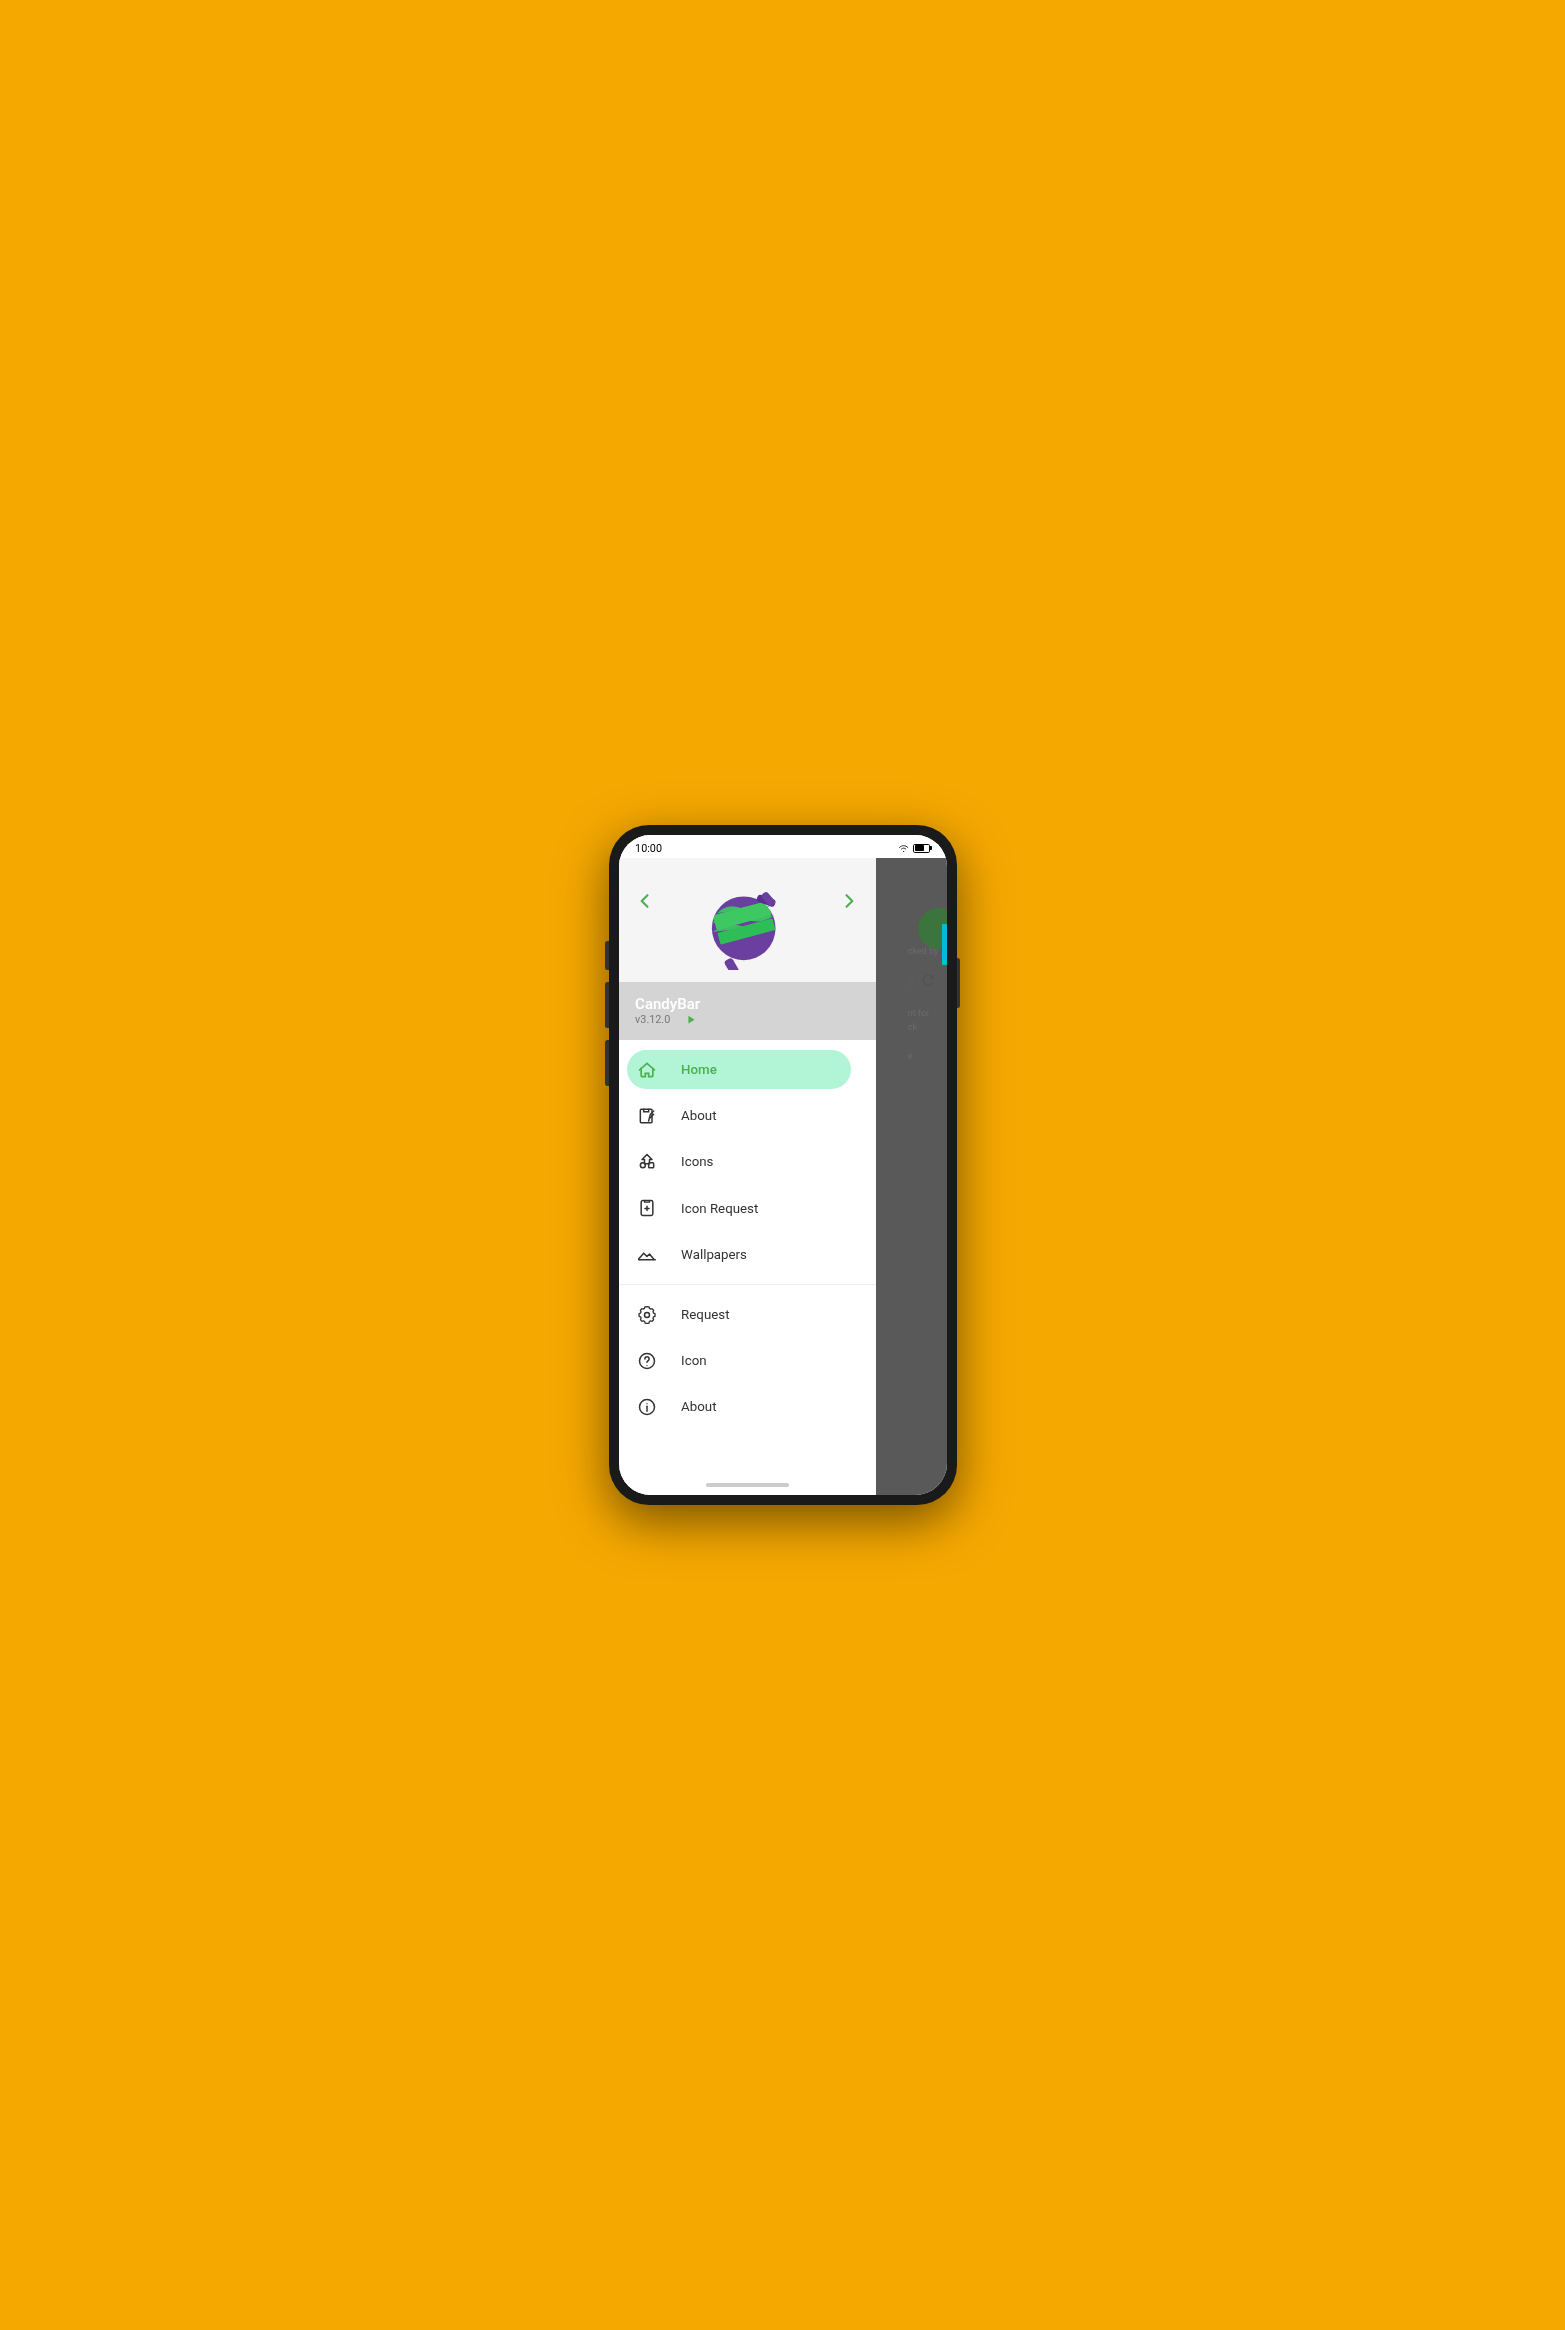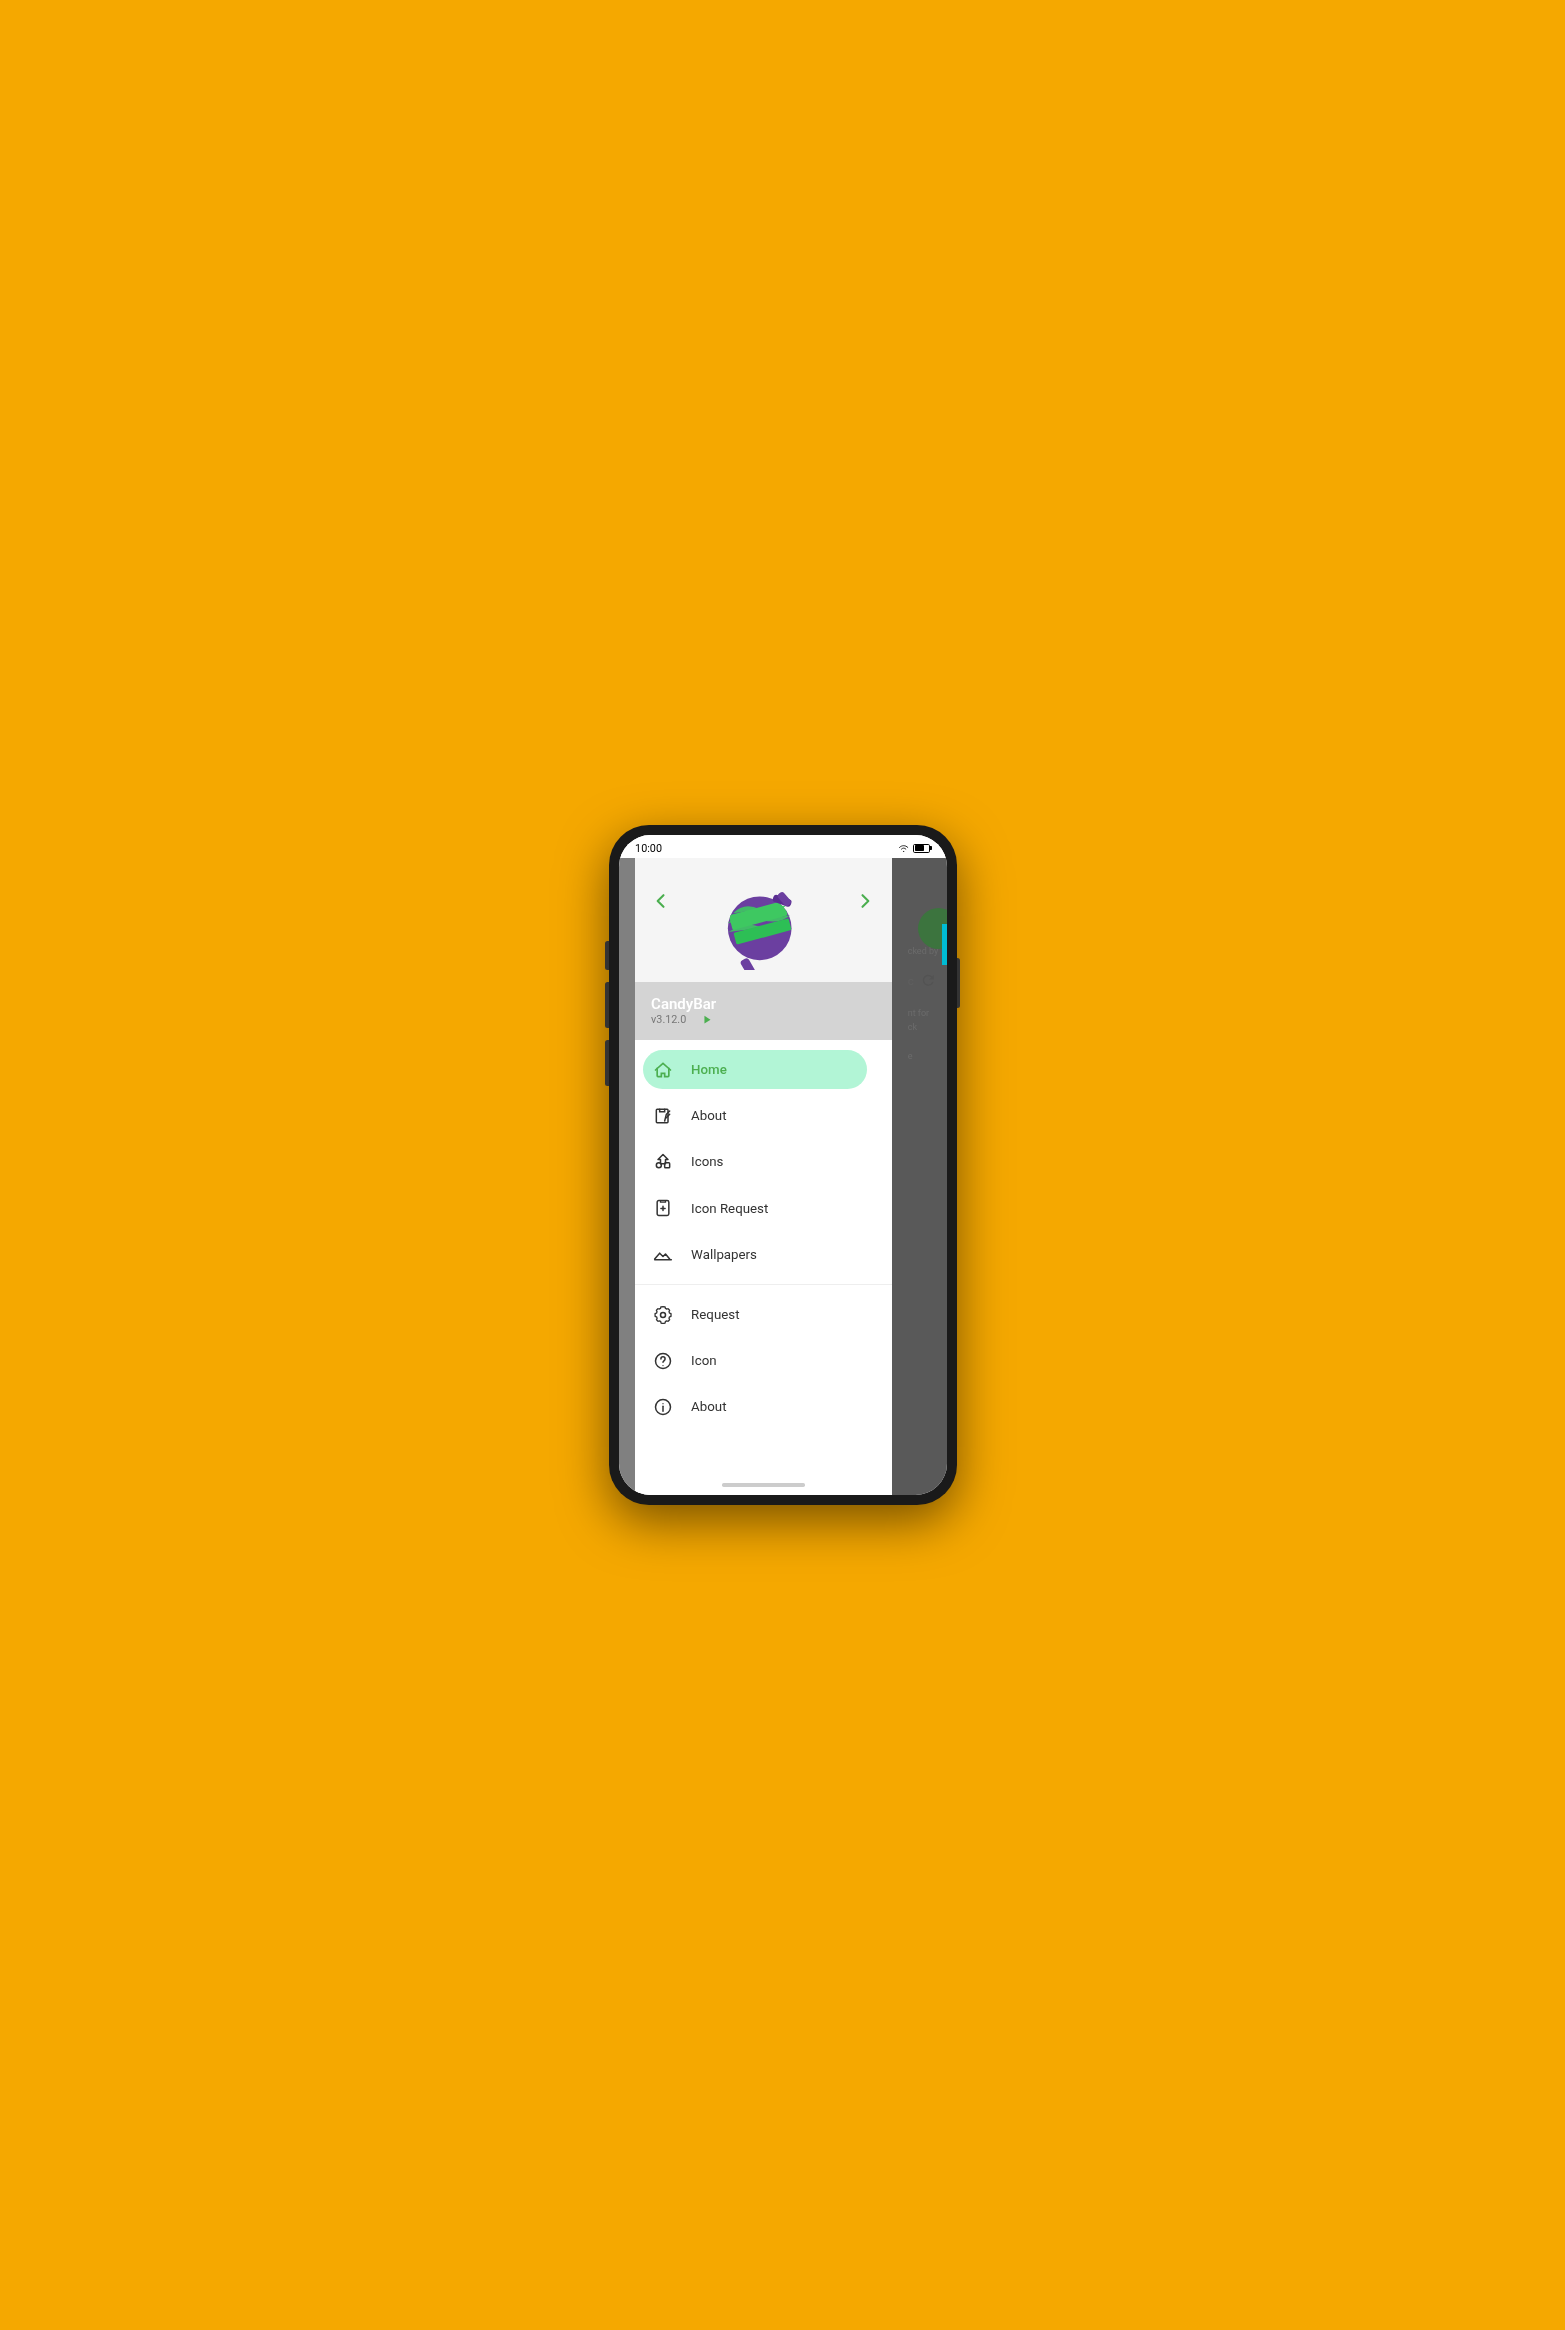--- a/index.html
+++ b/index.html
@@ -104,21 +104,21 @@
       top: 0; left: 0; right: 0; bottom: 0;
       background: #808080;
       display: flex;
       flex-direction: column;
     }
 
     
     .nav-drawer {
       position: absolute;
       top: 0;
-      left: 16px;
+      left: 0;
       width: 257px;
       height: 100%;
       background: #fff;
       z-index: 10;
       display: flex;
       flex-direction: column;
     }
 
     
     .drawer-header {
@@ -224,21 +224,21 @@
       position: relative;
       z-index: 1;
       color: #333;
     }
 
     .nav-item.active .nav-icon {
       color: #4CAF50;
     }
 
     .nav-label {
-      margin-left: 17px;
+      margin-left: 23px;
       font-size: 13.3px;
       color: #333;
       position: relative;
       z-index: 1;
     }
 
     .nav-item.active .nav-label {
       color: #4CAF50;
       font-weight: 500;
     }

